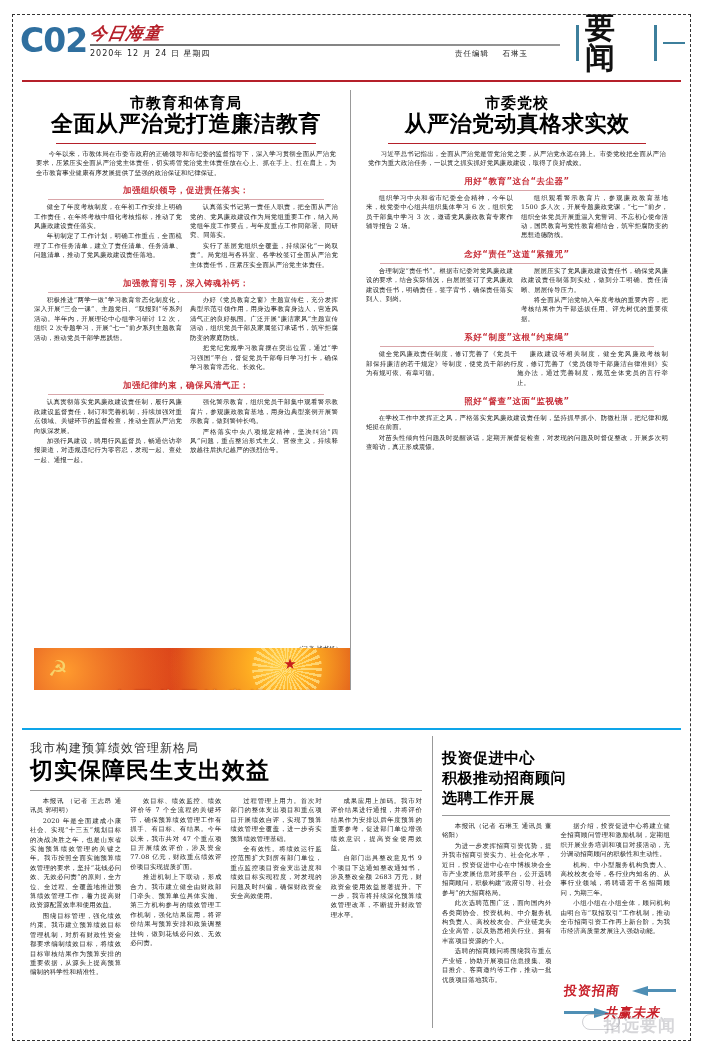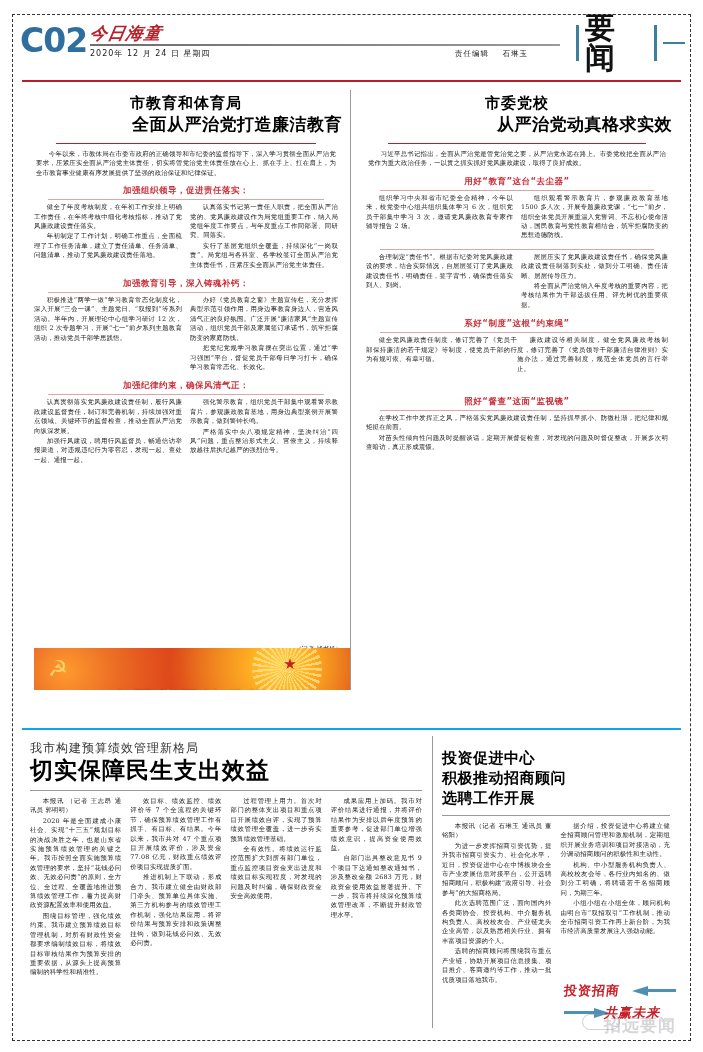--- a/index.html
+++ b/index.html
@@ -65,21 +65,21 @@
     border-top:2px solid #b5202a;box-sizing:border-box;
   }
   .col-divider{
     position:absolute;width:1px;background:#999;
   }
   .headline{
     text-align:center;font-weight:bold;color:#000;
     font-family:"DejaVu Sans","Liberation Sans",sans-serif;
   }
   .hl-kicker{font-size:15px;line-height:19px;letter-spacing:1px;}
-  .hl-main{font-size:17px;line-height:22px;letter-spacing:0.5px;text-align:right;}
+  .hl-main{font-size:22px;line-height:22px;letter-spacing:0.5px;}
   .subhead{
     text-align:center;color:#c8313b;font-weight:bold;
     font-size:8.5px;letter-spacing:0.5px;
   }
   .subhead-rule{
     height:1px;background:#d9a6aa;margin:2px 18px 3px 18px;
   }
   .body-col{
     font-size:6.4px;line-height:9.4px;text-align:justify;
     color:#1a1a1a;letter-spacing:0.2px;
@@ -262,20 +262,21 @@
           <div class="body-col" style="flex:1;">
             <p>组织学习中央和省市纪委全会精神，今年以来，校党委中心组共组织集体学习 6 次，组织党员干部集中学习 3 次，邀请党风廉政教育专家作辅导报告 2 场。</p>
           </div>
           <div class="body-col" style="flex:1;">
             <p>组织观看警示教育片，参观廉政教育基地 1500 多人次，开展专题廉政党课，“七一”前夕，组织全体党员开展重温入党誓词、不忘初心使命活动，国民教育与党性教育相结合，筑牢拒腐防变的思想道德防线。</p>
           </div>
         </div>
       </div>
 
       <div style="margin-top:7px;">
+        <div class="subhead">念好“责任”这道“紧箍咒”</div>
         <div class="subhead-rule"></div>
         <div style="display:flex;gap:8px;padding:0 4px;">
           <div class="body-col" style="flex:1;">
             <p>合理制定“责任书”。根据市纪委对党风廉政建设的要求，结合实际情况，自层层签订了党风廉政建设责任书，明确责任，签字背书，确保责任落实到人、到岗。</p>
           </div>
           <div class="body-col" style="flex:1;">
             <p>层层压实了党风廉政建设责任书，确保党风廉政建设责任制落到实处，做到分工明确、责任清晰、层层传导压力。</p>
             <p>将全面从严治党纳入年度考核的重要内容，把考核结果作为干部选拔任用、评先树优的重要依据。</p>
           </div>
         </div>
@@ -287,21 +288,21 @@
         <div style="display:flex;gap:0;padding:0 4px;">
           <div class="body-col" style="flex:1;">
             <p>健全党风廉政责任制度，修订完善了《党员干部保持廉洁的若干规定》等制度，使党员干部的行为有规可依、有章可循。</p>
           </div>
           <div class="body-col" style="flex:1;">
             <p>廉政建设等相关制度，健全党风廉政考核制度，修订完善了《党员领导干部廉洁自律准则》实施办法，通过完善制度，规范全体党员的言行举止。</p>
           </div>
         </div>
       </div>
 
-      <div style="margin-top:21px;">
+      <div style="margin-top:7px;">
         <div class="subhead">照好“督查”这面“监视镜”</div>
         <div class="subhead-rule"></div>
         <div style="display:flex;gap:8px;padding:0 4px;">
           <div class="body-col" style="flex:1;">
             <p>在学校工作中发挥正之风，严格落实党风廉政建设责任制，坚持抓早抓小、防微杜渐，把纪律和规矩挺在前面。</p>
             <p>对苗头性倾向性问题及时提醒谈话，定期开展督促检查，对发现的问题及时督促整改，开展多次明查暗访，真正形成震慑。</p>
           </div>
         </div>
       </div>
     </div>
@@ -354,21 +355,21 @@
 
       <div style="display:flex;gap:9px;">
         <div class="body-col" style="flex:1;">
           <p><span>本报讯（记者 石琳玉 通讯员 董铭阳）</span></p>
           <p>为进一步发挥招商引资优势，提升我市招商引资实力、社会化水平，近日，投资促进中心在中博板块会全市产业发展信息对接平台，公开选聘招商顾问，积极构建“政府引导、社会参与”的大招商格局。</p>
           <p>此次选聘范围广泛，面向国内外各类商协会、投资机构、中介服务机构负责人、高校校友会、产业链龙头企业高管，以及熟悉相关行业、拥有丰富项目资源的个人。</p>
           <p>选聘的招商顾问将围绕我市重点产业链，协助开展项目信息搜集、项目推介、客商邀约等工作，推动一批优质项目落地我市。</p>
         </div>
         <div class="body-col" style="flex:1;">
           <p>据介绍，投资促进中心将建立健全招商顾问管理和激励机制，定期组织开展业务培训和项目对接活动，充分调动招商顾问的积极性和主动性。</p>
-          <p>机构、中小型服务机构负责人、高校校友会等，各行业内知名的、做到分工明确，将聘请若干名招商顾问，为期三年。</p>
+          <p>机构、中小型服务机构负责人、高校校友会等，各行业内知名的、从事行业领域，将聘请若干名招商顾问，为期三年。</p>
           <p>小组小组在小组全体，顾问机构由明台市“双招双引”工作机制，推动全市招商引资工作再上新台阶，为我市经济高质量发展注入强劲动能。</p>
         </div>
       </div>
     </div>
   </div>
 
   <div class="promo">
     <div class="arrow-blue" style="left:72px;top:8px;border-right:16px solid #4f8fb5;"></div>
     <div style="position:absolute;left:88px;top:11px;width:28px;height:3px;background:#4f8fb5;"></div>
     <div class="promo-t1">投资招商</div>

